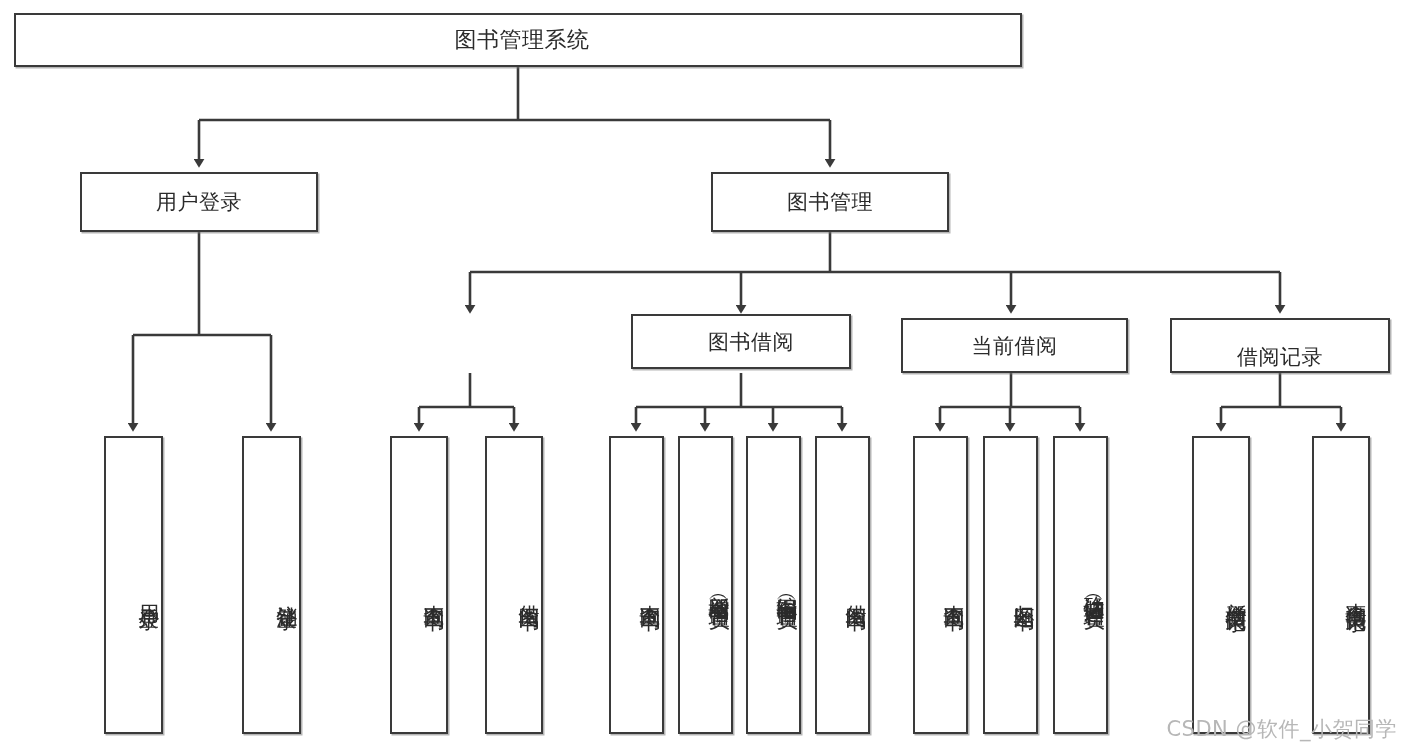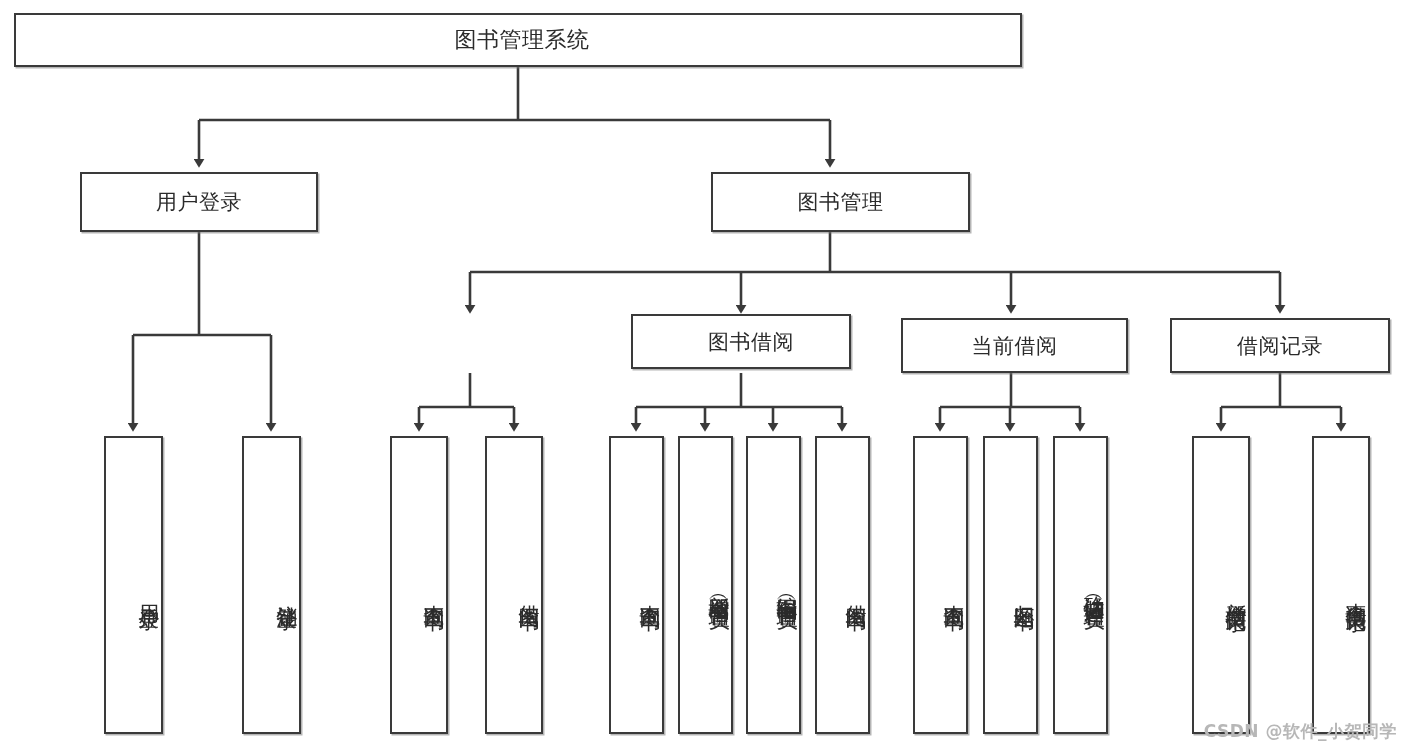--- a/index.html
+++ b/index.html
@@ -55,25 +55,24 @@
     left: 0;
     top: 0;
     width: 1405px;
     height: 747px;
     pointer-events: none;
   }
   .watermark {
     position: absolute;
     right: 8px;
     bottom: 4px;
-    font-size: 17px;
+    font-size: 21px;
     color: #b7b7b7;
     white-space: nowrap;
     letter-spacing: 0.5px;
-    font-weight: bold;
   }
 </style>
 </head>
 <body>
 
 <div id="canvas">
 
   <svg class="links" viewBox="0 0 1405 747">
     <defs>
       <marker id="arrow" markerWidth="9" markerHeight="11" refX="1.2" refY="5.5" orient="auto" markerUnits="userSpaceOnUse">
@@ -124,31 +123,31 @@
     </g>
   </svg>
 
   <div class="node node-h node-root" style="left:14px; top:13px; width:1008px; height:54px;padding-left:8px;">
     <span>图书管理系统</span>
   </div>
 
   <div class="node node-h" style="left:80px; top:172px; width:238px; height:60px;">
     <span>用户登录</span>
   </div>
-  <div class="node node-h" style="left:711px; top:172px; width:259px; height:60px;">
+  <div class="node node-h" style="left:711px; top:172px; width:238px; height:60px;">
     <span>图书管理</span>
   </div>
 
   <div class="node node-h" style="left:631px; top:314px; width:220px; height:55px;padding-left:20px;">
     <span>图书借阅</span>
   </div>
   <div class="node node-h" style="left:901px; top:318px; width:227px; height:55px;">
     <span>当前借阅</span>
   </div>
-  <div class="node node-h" style="left:1170px; top:318px; width:220px; height:55px;">
+  <div class="node node-h" style="left:1170px; top:318px; width:220px; height:55px;align-items:flex-end;">
     <span>借阅记录</span>
   </div>
 
   <div class="node node-v" style="left:104px; top:436px; width:59px; height:298px;">
     <span>用户登录</span>
   </div>
   <div class="node node-v" style="left:242px; top:436px; width:59px; height:298px;">
     <span>注销登录</span>
   </div>
   <div class="node node-v" style="left:390px; top:436px; width:58px; height:298px;">

